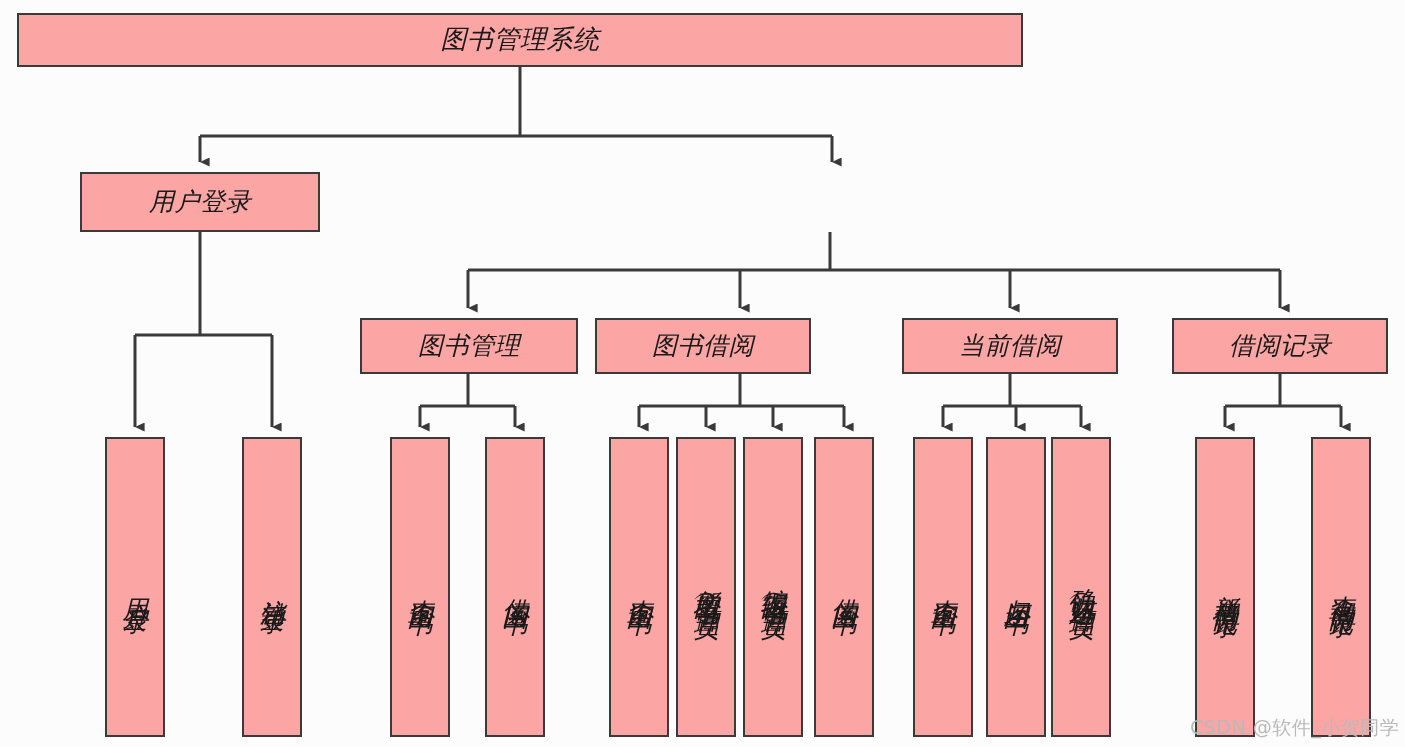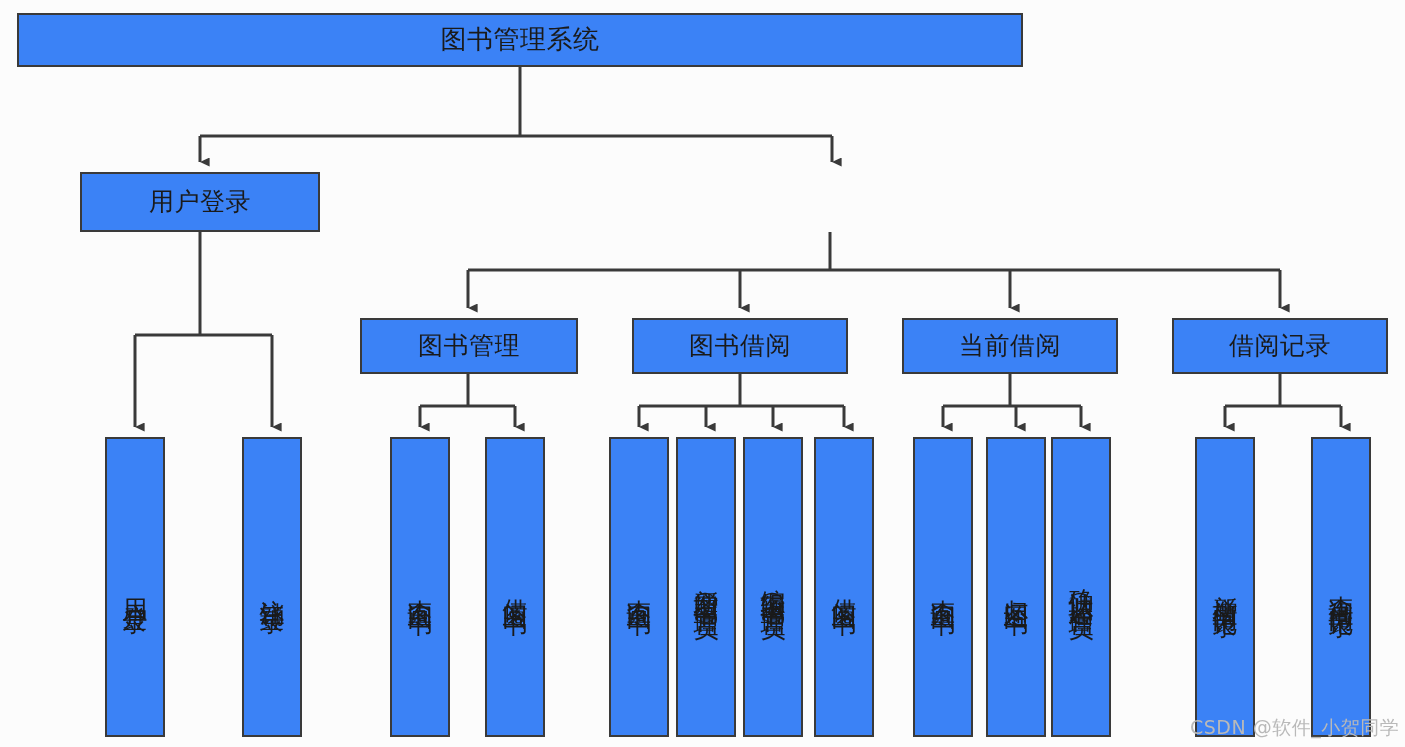--- a/index.html
+++ b/index.html
@@ -21,26 +21,27 @@
   #diagram-svg {
     position: absolute;
     left: 0;
     top: 0;
     width: 1405px;
     height: 747px;
   }
   .node-box {
     position: absolute;
     box-sizing: border-box;
-    background: #3b82f6;
+    background: #fca5a5;
     border: 2px solid #3a3a3a;
     display: flex;
     align-items: center;
     justify-content: center;
     overflow: hidden;
+    font-style: italic;
   }
   .node-label {
     color: #1a1a1a;
     line-height: 1.06;
     letter-spacing: 0.5px;
     white-space: nowrap;
   }
   
   .h-label {
     font-size: 25px;
@@ -134,21 +135,21 @@
 
   <div class="node-box" style="left:80px; top:172px; width:240px; height:60px;">
     <span class="node-label h-label">用户登录</span>
   </div>
 
 
   <div class="node-box" style="left:360px; top:318px; width:218px; height:56px;">
     <span class="node-label h-label">图书管理</span>
   </div>
 
-  <div class="node-box" style="left:632px; top:318px; width:216px; height:56px;">
+  <div class="node-box" style="left:595px; top:318px; width:216px; height:56px;">
     <span class="node-label h-label">图书借阅</span>
   </div>
 
   <div class="node-box" style="left:1172px; top:318px; width:216px; height:56px;">
     <span class="node-label h-label">借阅记录</span>
   </div>
 
   <div class="node-box" style="left:902px; top:318px; width:216px; height:56px;">
     <span class="node-label h-label">当前借阅</span>
   </div>

